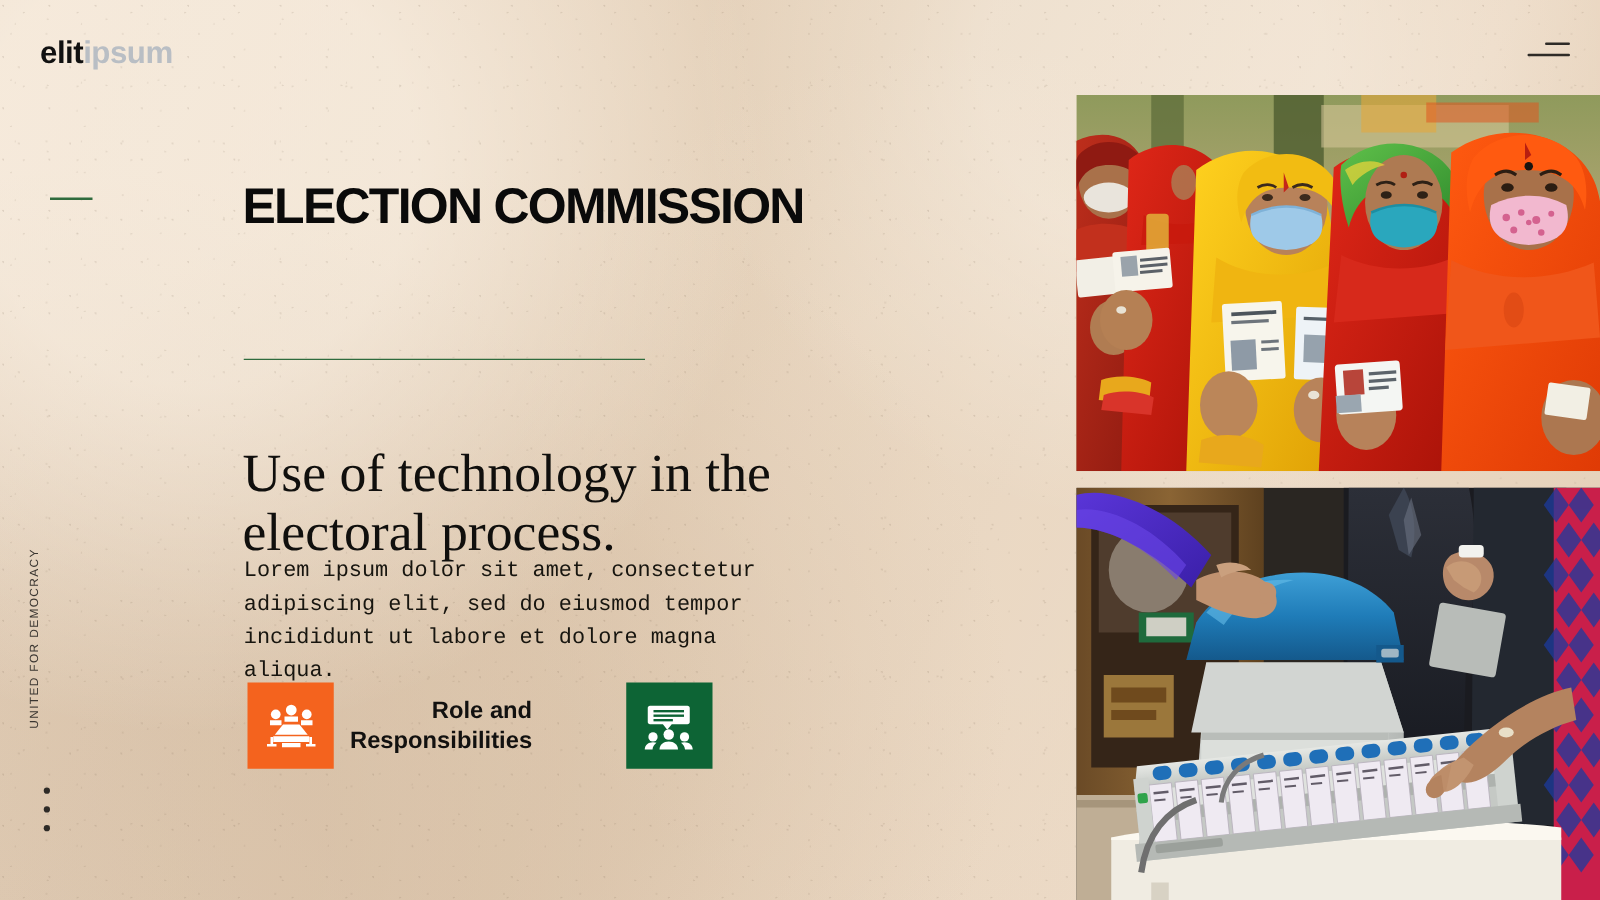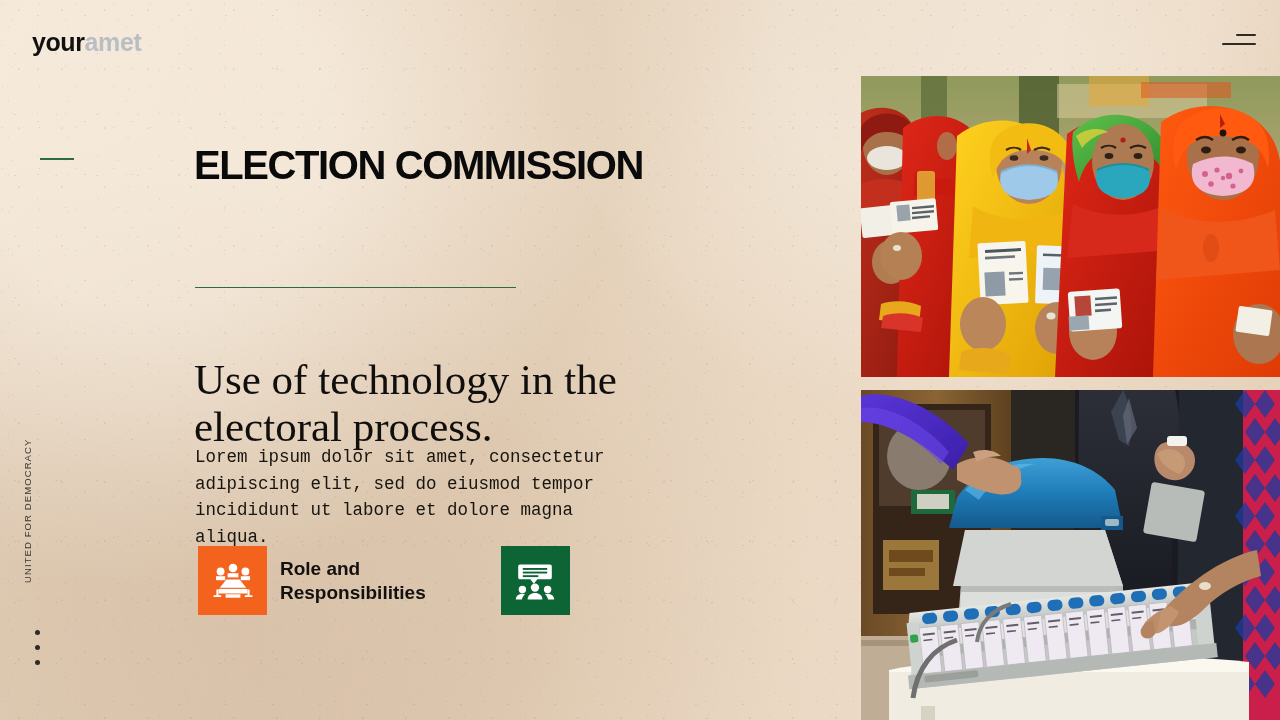--- a/index.html
+++ b/index.html
@@ -116,21 +116,21 @@
   .body-copy {
     position:absolute; left:195px; top:444px;
     font-family:Liberation Mono, monospace;
     font-size:17.5px; line-height:1.52; color:#17150f;
     width:445px;
   }
 
   
   .features {
     position:absolute; left:198px; top:546px;
-    display:flex; align-items:flex-start; gap:75px;
+    display:flex; align-items:flex-start; gap:75px;text-align:right;
   }
   .feature { display:flex; align-items:center; gap:13px; cursor:pointer; }
   .feature .tile {
     width:69px; height:69px; flex:none;
     display:flex; align-items:center; justify-content:center;
   }
   .feature .tile.orange { background:#f4631e; }
   .feature .tile.green  { background:#0d6435; }
   .feature .tile svg { display:block; }
   .feature .flabel {
@@ -147,21 +147,21 @@
   .photo-bottom { top:390px; height:330px; }
   .photo svg { display:block; width:100%; height:100%; }
 </style>
 </head>
 <body>
 
 <div id="slide">
   <div id="grain"></div>
 
   <div class="logo">
-    <span class="your">your</span><span class="logo-light">amet</span>
+    <span class="your">elit</span><span class="logo-light">ipsum</span>
   </div>
 
   <div class="menu-btn">
     <span class="bar short"></span>
     <span class="bar long"></span>
   </div>
 
   <div class="rail-accent"></div>
 
   <div class="vertical-tag">UNITED FOR DEMOCRACY</div>

